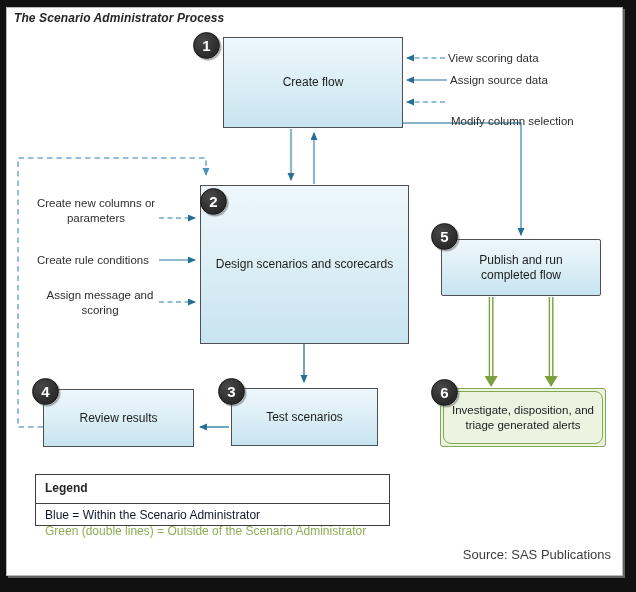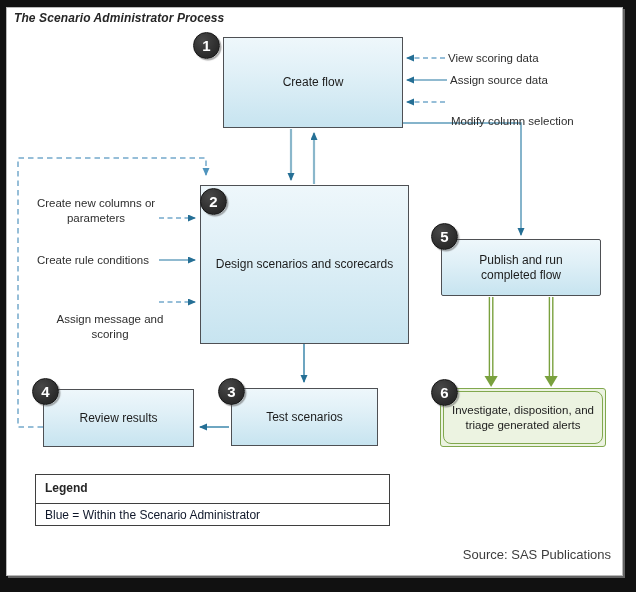--- a/index.html
+++ b/index.html
@@ -147,25 +147,26 @@
         <span class="box-label">Investigate, disposition, and triage generated alerts</span>
       </div>
     </div>
 
     <div class="side-label" style="left:441px;top:43px;">View scoring data</div>
     <div class="side-label" style="left:443px;top:65px;">Assign source data</div>
     <div class="side-label" style="left:444px;top:87px;margin-top:19px;">Modify column selection</div>
 
     <div class="side-label multi" style="left:26px;top:188px;width:126px;">Create new columns or parameters</div>
     <div class="side-label multi" style="left:16px;top:245px;width:140px;">Create rule conditions</div>
-    <div class="side-label multi" style="left:40px;top:280px;width:126px;margin-top:24px;">Assign message and scoring</div>
+    <div class="side-label multi" style="left:30px;top:280px;width:126px;">Assign message and scoring</div>
 
     <div class="legend">
       <span class="legend-title">Legend</span>
       <div class="legend-body">
         <div style="color: #0f172a;">Blue = Within the Scenario Administrator</div>
+        <div style="color: rgb(143, 174, 85);">Green (double lines) = Outside of the Scenario Administrator</div>
       </div>
     </div>
 
     <div class="source-credit">Source: SAS Publications</div>
 
   </div>
 </div>
 
 </body></html>

